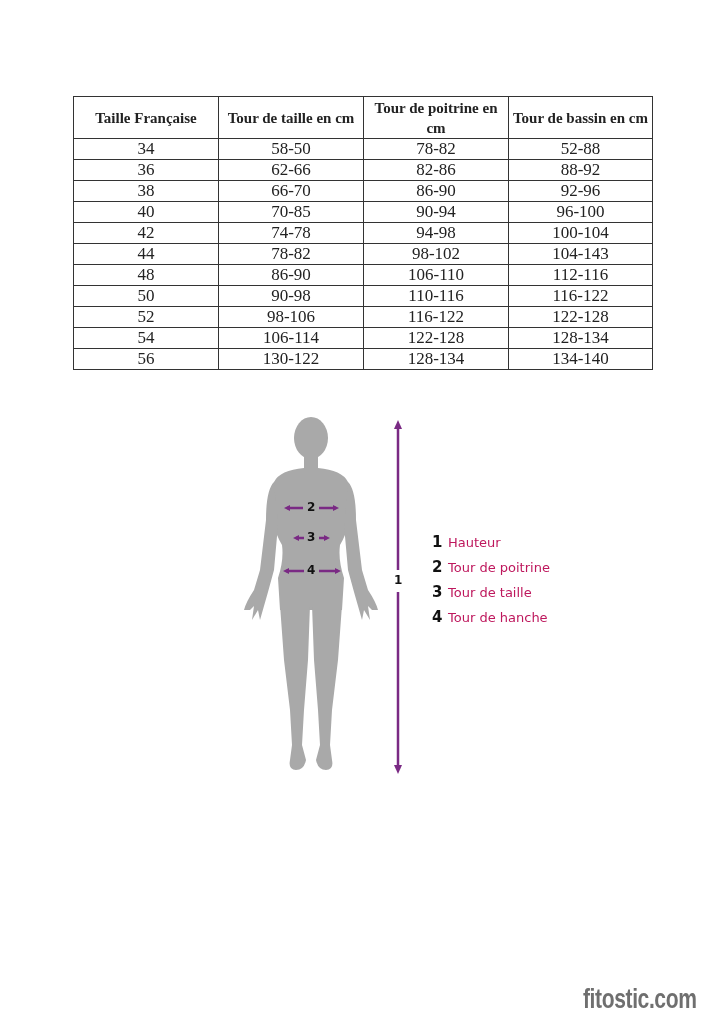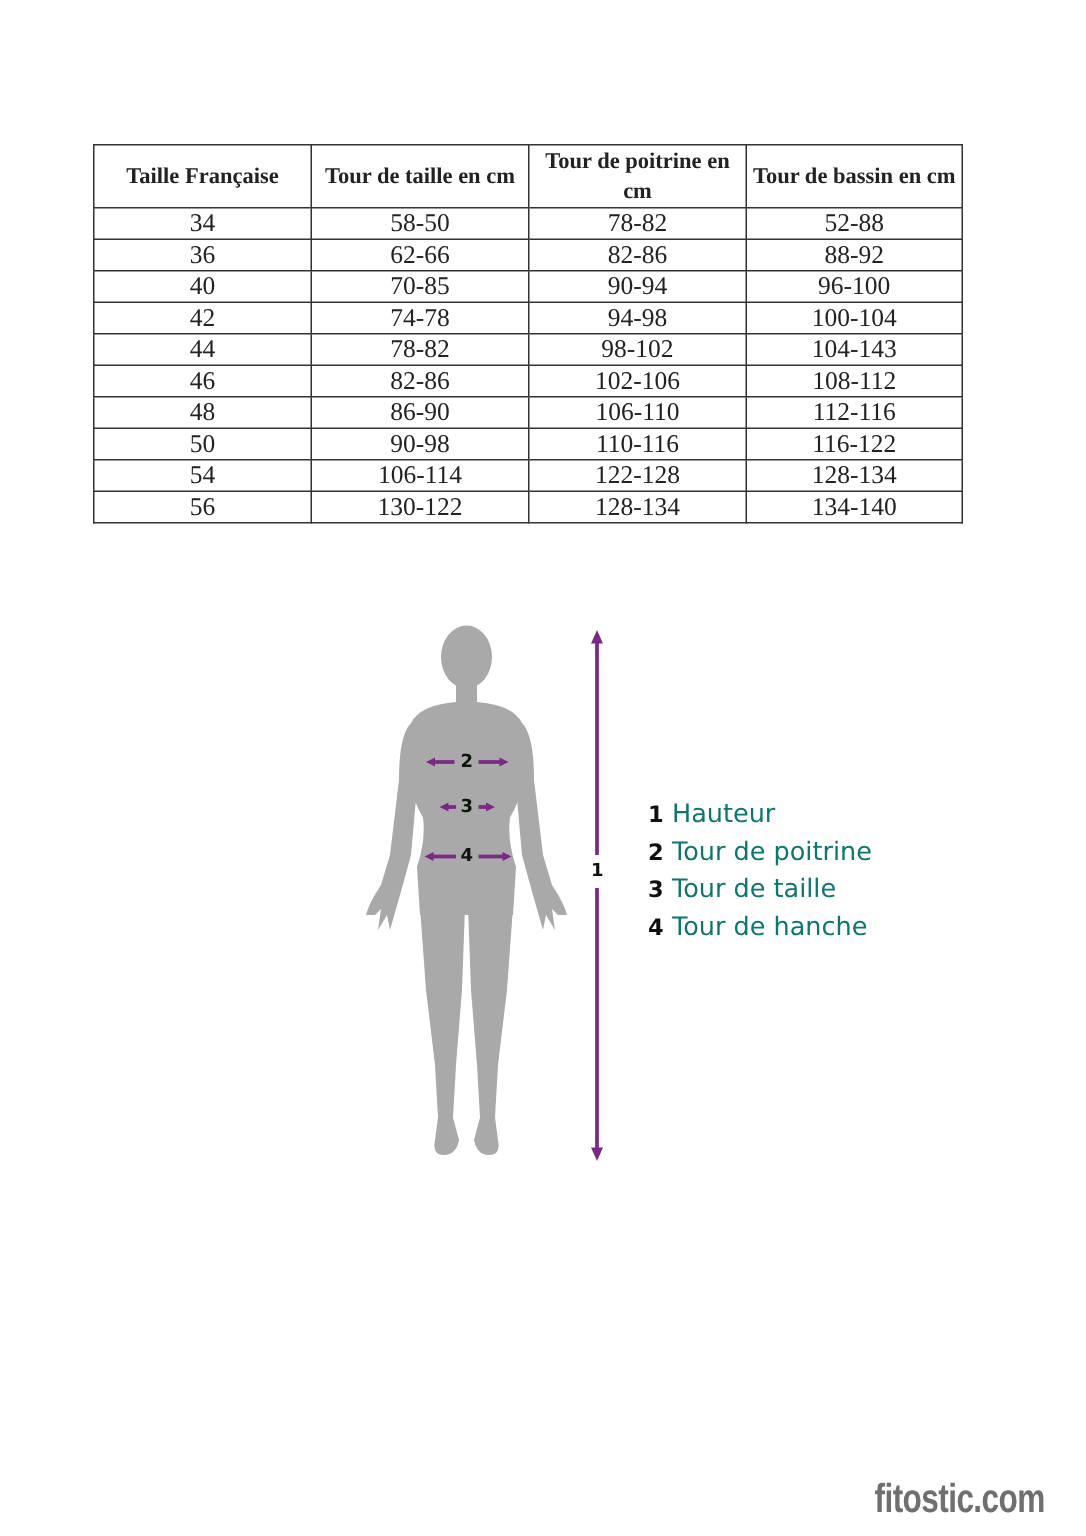--- a/index.html
+++ b/index.html
@@ -1,40 +1,40 @@
 <!DOCTYPE html>
 <html><head>
   <meta charset="utf-8">
   <style>
     html, body { margin: 0; padding: 0; }
     body {
       width: 724px; height: 1024px; background: #ffffff; position: relative; overflow: hidden;
       font-family: "Liberation Serif", "DejaVu Serif", serif;
     }
     .size-table {
-      position: absolute; left: 62px; top: 96px; width: 579px;
+      position: absolute; left: 73px; top: 96px; width: 579px;
       border-collapse: collapse; table-layout: fixed; color: #222;
     }
     .size-table th, .size-table td {
       border: 1px solid #333; text-align: center; padding: 0; 
     }
     .size-table th {
       font-weight: bold; font-size: 15px; line-height: 20px; height: 41px;
     }
     .size-table td {
       font-size: 17px; height: 20px; line-height: 20px;
     }
     .figure { position: absolute; left: 230px; top: 410px; width: 200px; height: 380px; }
     .legend {
       position: absolute; left: 432px; top: 533px;
       font-family: "DejaVu Sans", sans-serif;
     }
     .legend-item { display: flex; align-items: baseline; height: 25px; }
     .legend-num { font-weight: bold; font-size: 15px; color: #111; width: 16px; }
-    .legend-label { font-size: 17px; color: #0f766e; }
+    .legend-label { font-size: 13px; color: #be185d; }
     .watermark {
       position: absolute; left: 583px; top: 984px;
       font-family: "Liberation Sans", sans-serif; font-weight: bold; font-size: 27px;
       color: #6f6f6f; letter-spacing: -0.5px; transform: scaleX(0.78); transform-origin: left top;
     }
   </style>
 </head>
 <body>
 
 <table class="size-table">
@@ -59,54 +59,60 @@
         <td>78-82</td>
         <td>52-88</td>
       </tr>
       <tr>
         <td>36</td>
         <td>62-66</td>
         <td>82-86</td>
         <td>88-92</td>
       </tr>
       <tr>
+        <td>38</td>
+        <td>66-70</td>
+        <td>86-90</td>
+        <td>92-96</td>
+      </tr>
+      <tr>
         <td>40</td>
         <td>70-85</td>
         <td>90-94</td>
         <td>96-100</td>
       </tr>
       <tr>
         <td>42</td>
         <td>74-78</td>
         <td>94-98</td>
         <td>100-104</td>
       </tr>
       <tr>
         <td>44</td>
         <td>78-82</td>
         <td>98-102</td>
         <td>104-143</td>
       </tr>
       <tr>
-        <td>46</td>
-        <td>82-86</td>
-        <td>102-106</td>
-        <td>108-112</td>
-      </tr>
-      <tr>
         <td>48</td>
         <td>86-90</td>
         <td>106-110</td>
         <td>112-116</td>
       </tr>
       <tr>
         <td>50</td>
         <td>90-98</td>
         <td>110-116</td>
         <td>116-122</td>
+      </tr>
+      <tr>
+        <td>52</td>
+        <td>98-106</td>
+        <td>116-122</td>
+        <td>122-128</td>
       </tr>
       <tr>
         <td>54</td>
         <td>106-114</td>
         <td>122-128</td>
         <td>128-134</td>
       </tr>
       <tr>
         <td>56</td>
         <td>130-122</td>

